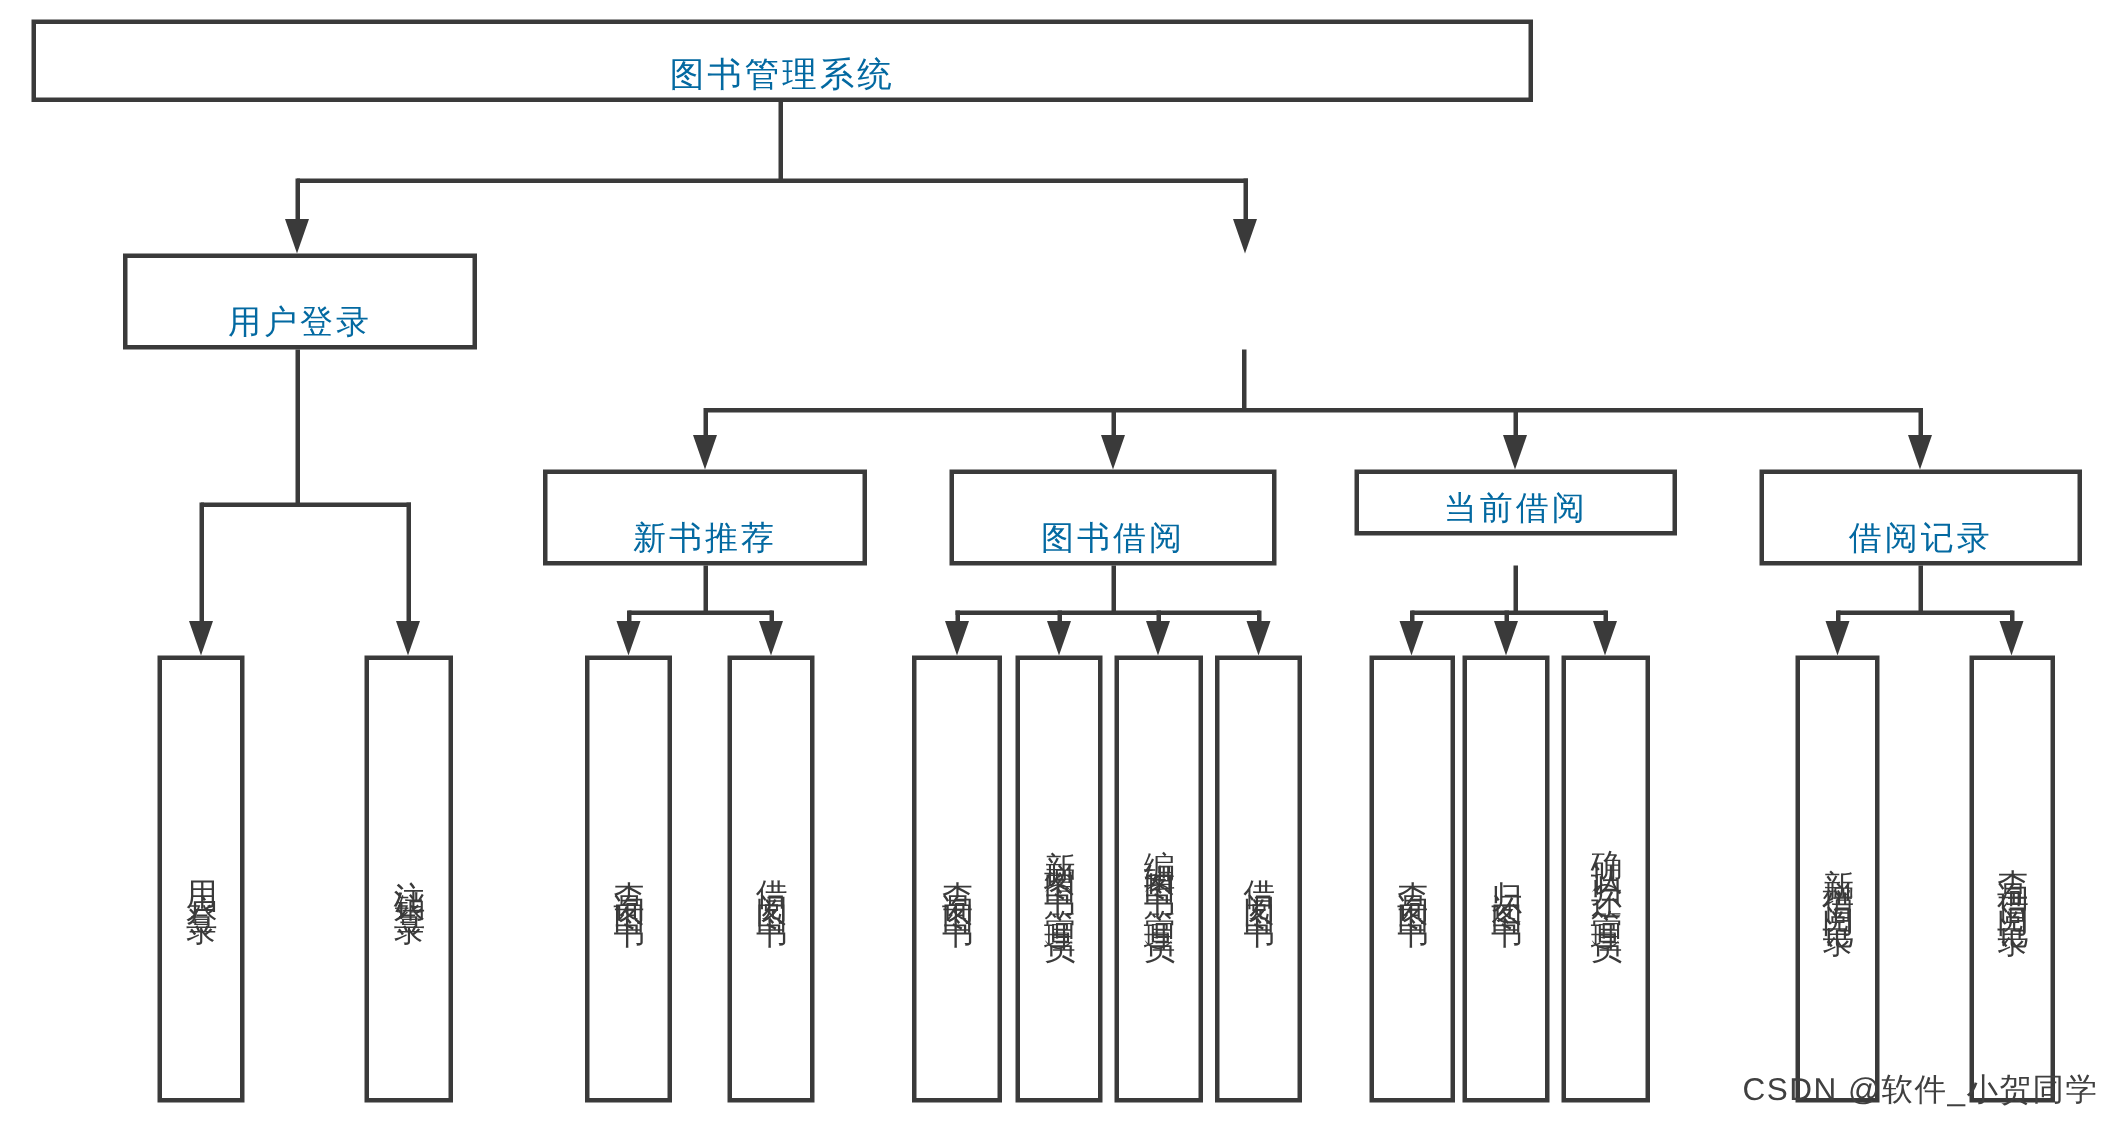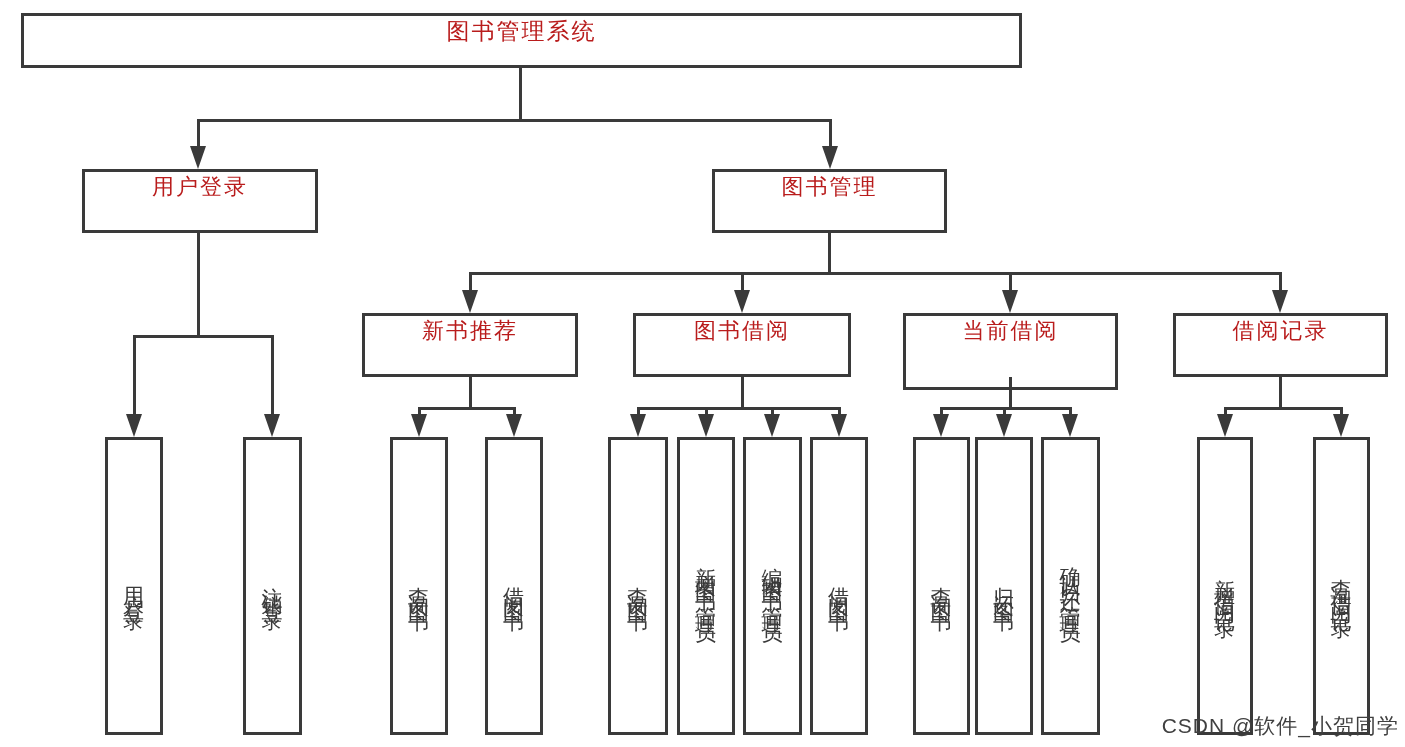--- a/index.html
+++ b/index.html
@@ -15,25 +15,25 @@
     background: #ffffff;
     overflow: hidden;
   }
   
   .box {
     position: absolute;
     box-sizing: border-box;
     border: 3px solid #3a3a3a;
     background: #ffffff;
     display: flex;
-    align-items: flex-start;
+    align-items: flex-end;
     justify-content: center;
     font-size: 22px;
     letter-spacing: 2px;
-    color: #b91c1c;
+    color: #0369a1;
     white-space: nowrap;
   }
   .box.root { font-size: 23px; }
   
   .leaf {
     position: absolute;
     top: 437px;
     height: 298px;
     box-sizing: border-box;
     border: 3px solid #3a3a3a;
@@ -91,43 +91,40 @@
   </div>
 
   <div class="vl" style="left:519px; top:68px; height:52px;"></div>
   <div class="hl" style="left:198px; top:119px; width:634px;"></div>
   <div class="arrow" style="left:190px; top:119px; height:50px;"></div>
   <div class="arrow" style="left:822px; top:119px; height:50px;"></div>
 
   <div class="box" style="left:82px; top:169px; width:236px; height:64px;">
     <span>用户登录</span>
   </div>
-  <div class="box" style="left:712px; top:169px; width:235px; height:64px;">
-    <span>图书管理</span>
-  </div>
 
   <div class="vl" style="left:197px; top:233px; height:104px;"></div>
   <div class="hl" style="left:134px; top:335px; width:140px;"></div>
   <div class="arrow" style="left:126px; top:335px; height:102px;"></div>
   <div class="arrow" style="left:264px; top:335px; height:102px;"></div>
 
   <div class="vl" style="left:828px; top:233px; height:41px;"></div>
   <div class="hl" style="left:470px; top:272px; width:811px;"></div>
   <div class="arrow" style="left:462px; top:272px; height:41px;"></div>
   <div class="arrow" style="left:734px; top:272px; height:41px;"></div>
   <div class="arrow" style="left:1002px; top:272px; height:41px;"></div>
   <div class="arrow" style="left:1272px; top:272px; height:41px;"></div>
 
   <div class="box" style="left:362px; top:313px; width:216px; height:64px;">
     <span>新书推荐</span>
   </div>
   <div class="box" style="left:633px; top:313px; width:218px; height:64px;">
     <span>图书借阅</span>
   </div>
-  <div class="box" style="left:903px; top:313px; width:215px; height:77px;">
+  <div class="box" style="left:903px; top:313px; width:215px; height:44px;">
     <span>当前借阅</span>
   </div>
   <div class="box" style="left:1173px; top:313px; width:215px; height:64px;">
     <span>借阅记录</span>
   </div>
 
   <div class="vl" style="left:469px; top:377px; height:32px;"></div>
   <div class="hl" style="left:419px; top:407px; width:96px;"></div>
   <div class="arrow" style="left:411px; top:407px; height:30px;"></div>
   <div class="arrow" style="left:506px; top:407px; height:30px;"></div>

